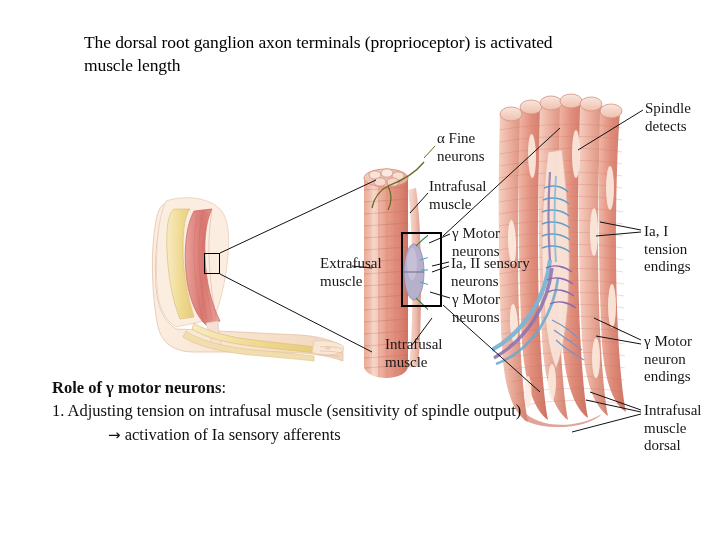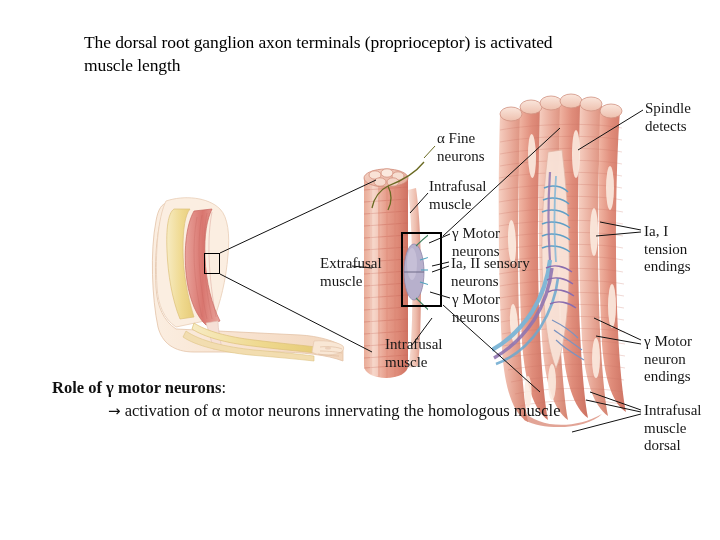--- a/index.html
+++ b/index.html
@@ -469,21 +469,22 @@
 
   <div class="fig-label" style="left:644px; top:402px;">
     <div>Intrafusal</div>
     <div>muscle</div>
     <div>dorsal</div>
   </div>
 
   <div class="body-block">
     <div class="lead"><span>Role of </span><span>γ</span><span> motor neurons</span><span style="font-weight:normal">:</span></div>
 
-
+    <div>1. Adjusting tension on intrafusal muscle (sensitivity of spindle output)</div>
 
 
 
     <div class="indent2"><span class="arrow-glyph">→</span>
-      <span>activation of </span><span>α</span><span> motor neurons innervating the homologous muscle</span></div>
+      <span>activation of Ia sensory afferents</span></div>
+
   </div>
 
 </div>
 
 </body></html>

